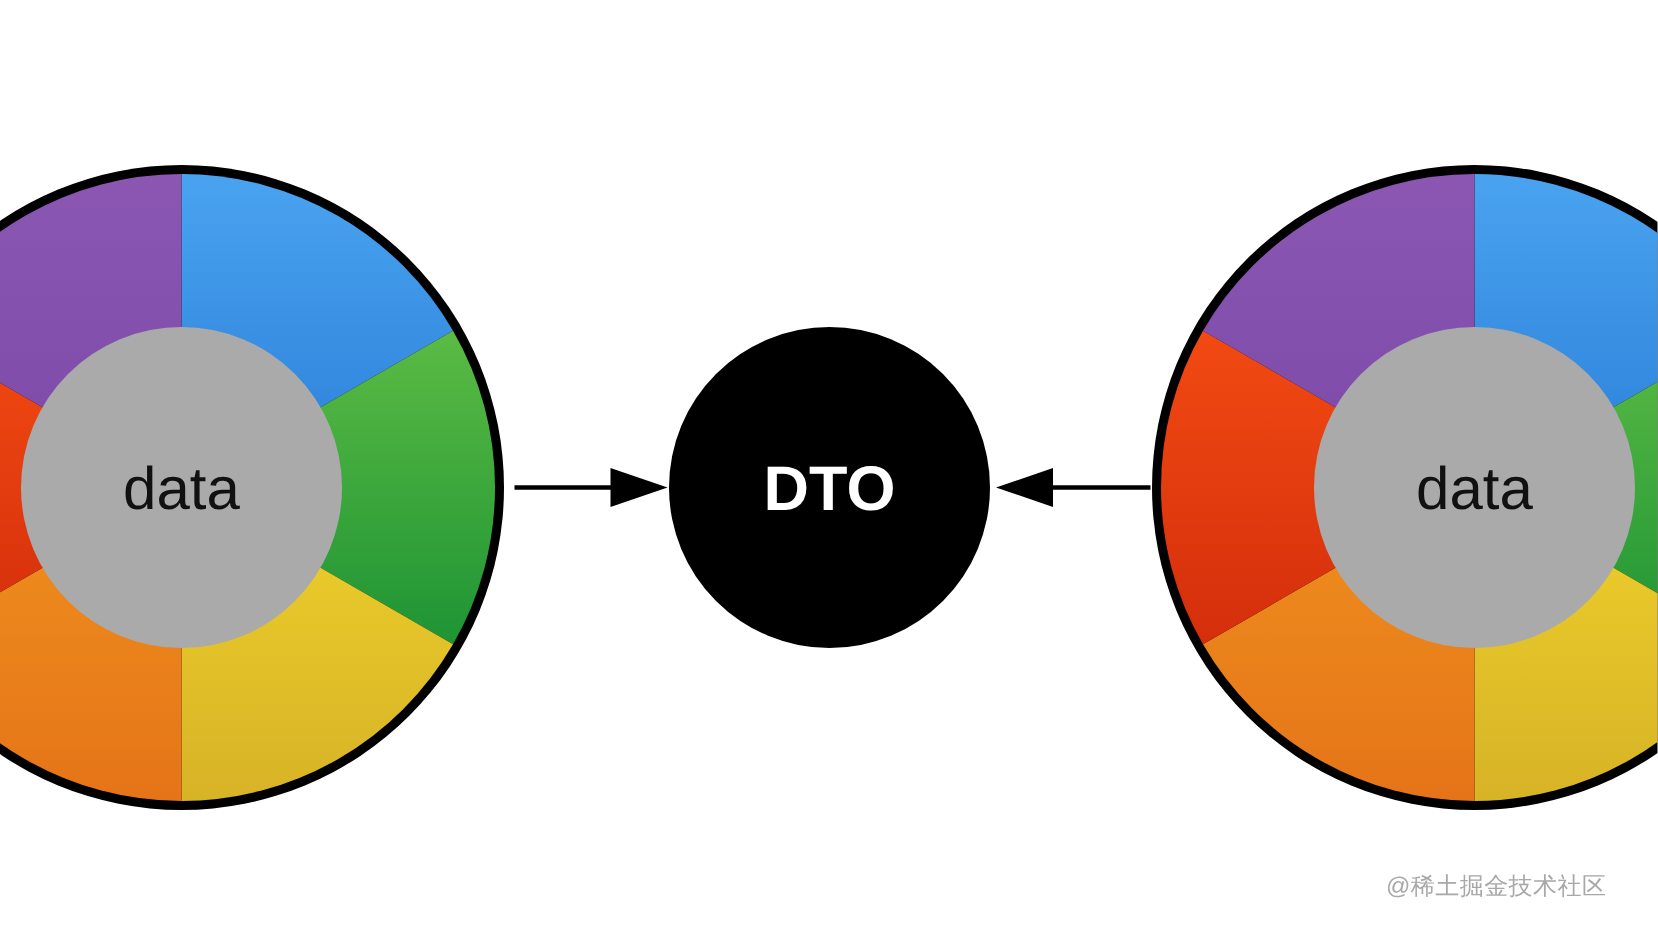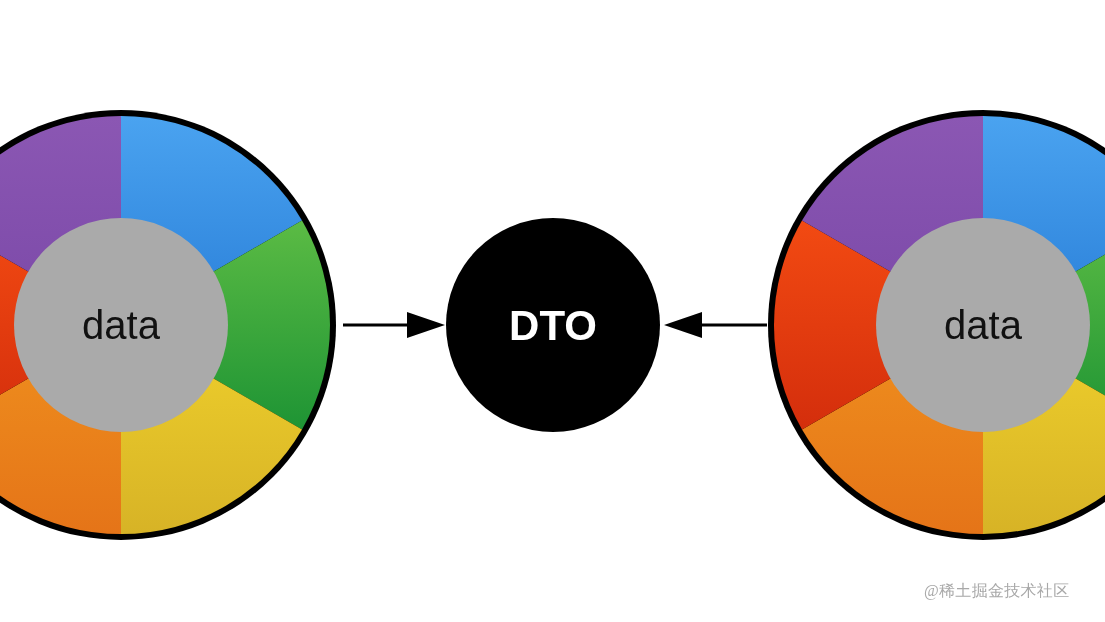--- a/index.html
+++ b/index.html
@@ -1,21 +1,21 @@
 <!DOCTYPE html>
 <html><head>
   <meta charset="utf-8">
   <style>
     html, body { margin: 0; padding: 0; background: #ffffff; }
     body { width: 1105px; height: 622px; overflow: hidden; position: relative; font-family: "Liberation Sans", sans-serif; }
     #canvas { position: absolute; left: 0; top: 0; width: 1105px; height: 622px; }
     .node-label { font-family: "Liberation Sans", sans-serif; }
     .watermark {
       position: absolute; left: 924px; top: 581px;
-      font-family: Liberation Serif, serif; font-size: 16px; color: #a8a8a8;
+      font-family: Liberation Sans, sans-serif; font-size: 16px; color: #a8a8a8;
       white-space: nowrap; letter-spacing: 0.3px;
     }
   </style>
 </head>
 <body>
 
 <svg id="canvas" viewBox="0 0 1105 622" xmlns="http://www.w3.org/2000/svg">
   <defs>
     <linearGradient id="gBlue" x1="0" y1="0" x2="0" y2="1">
       <stop offset="0" stop-color="#4aa3f0"></stop>

